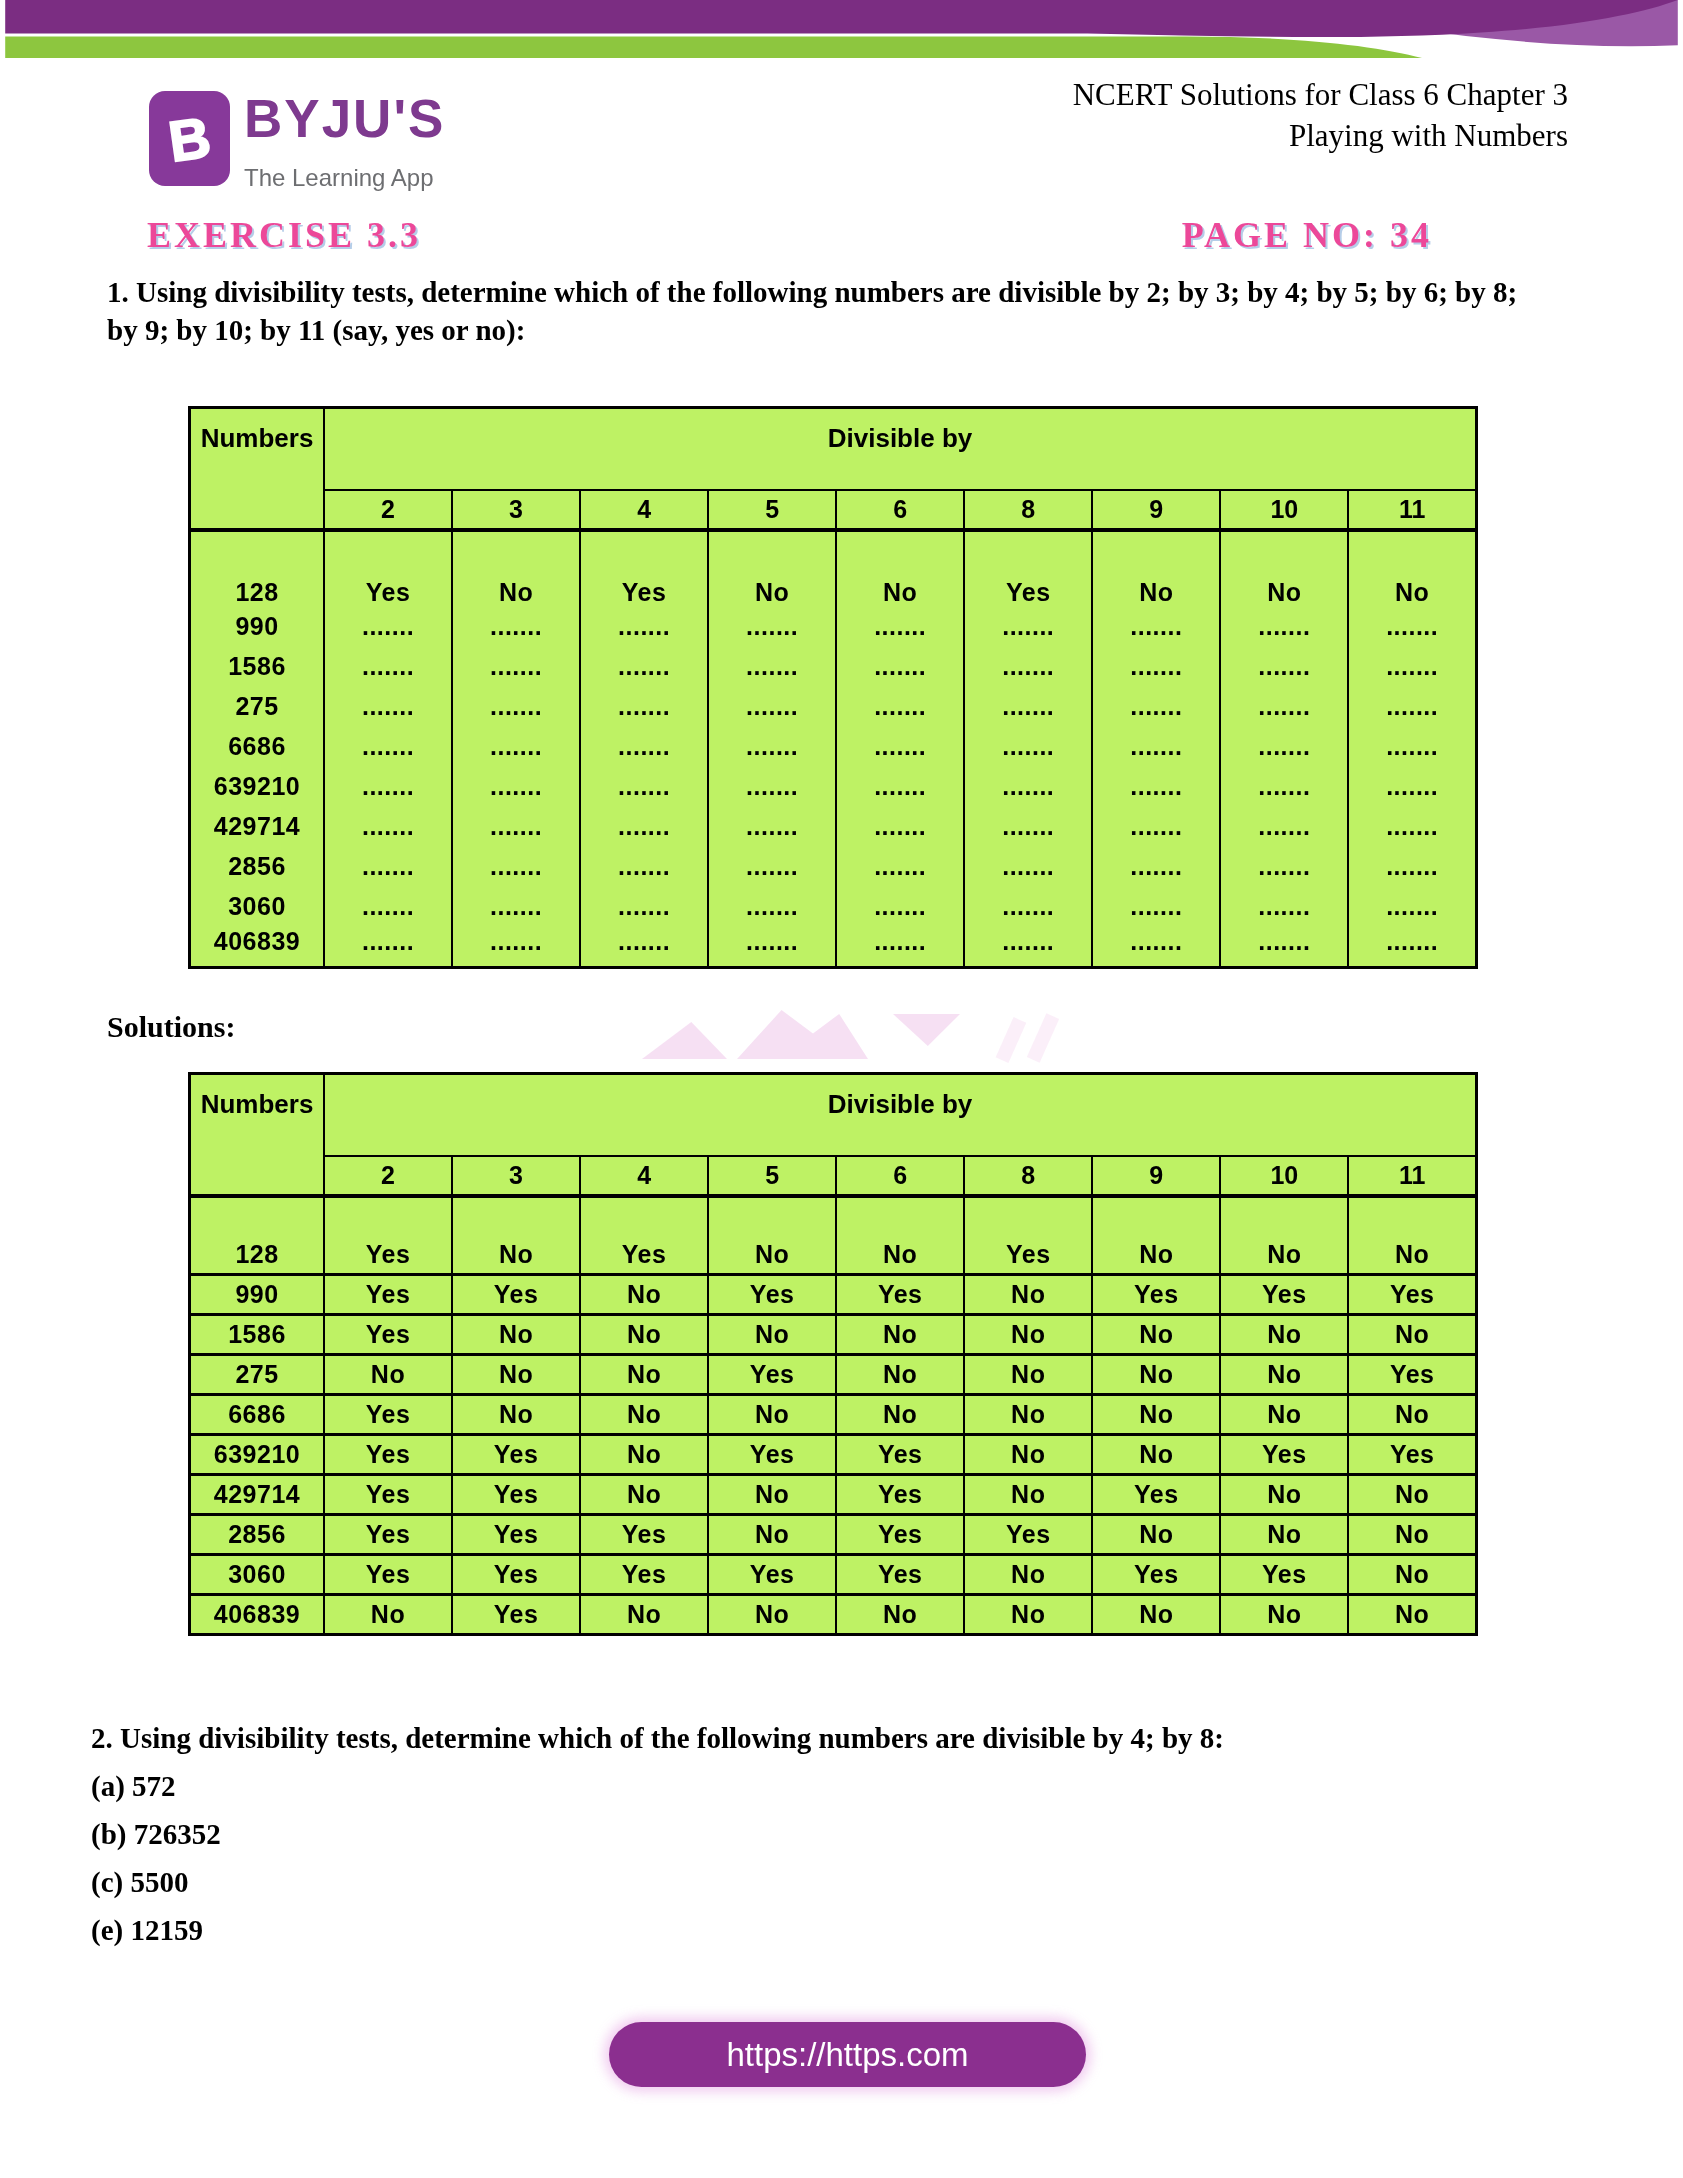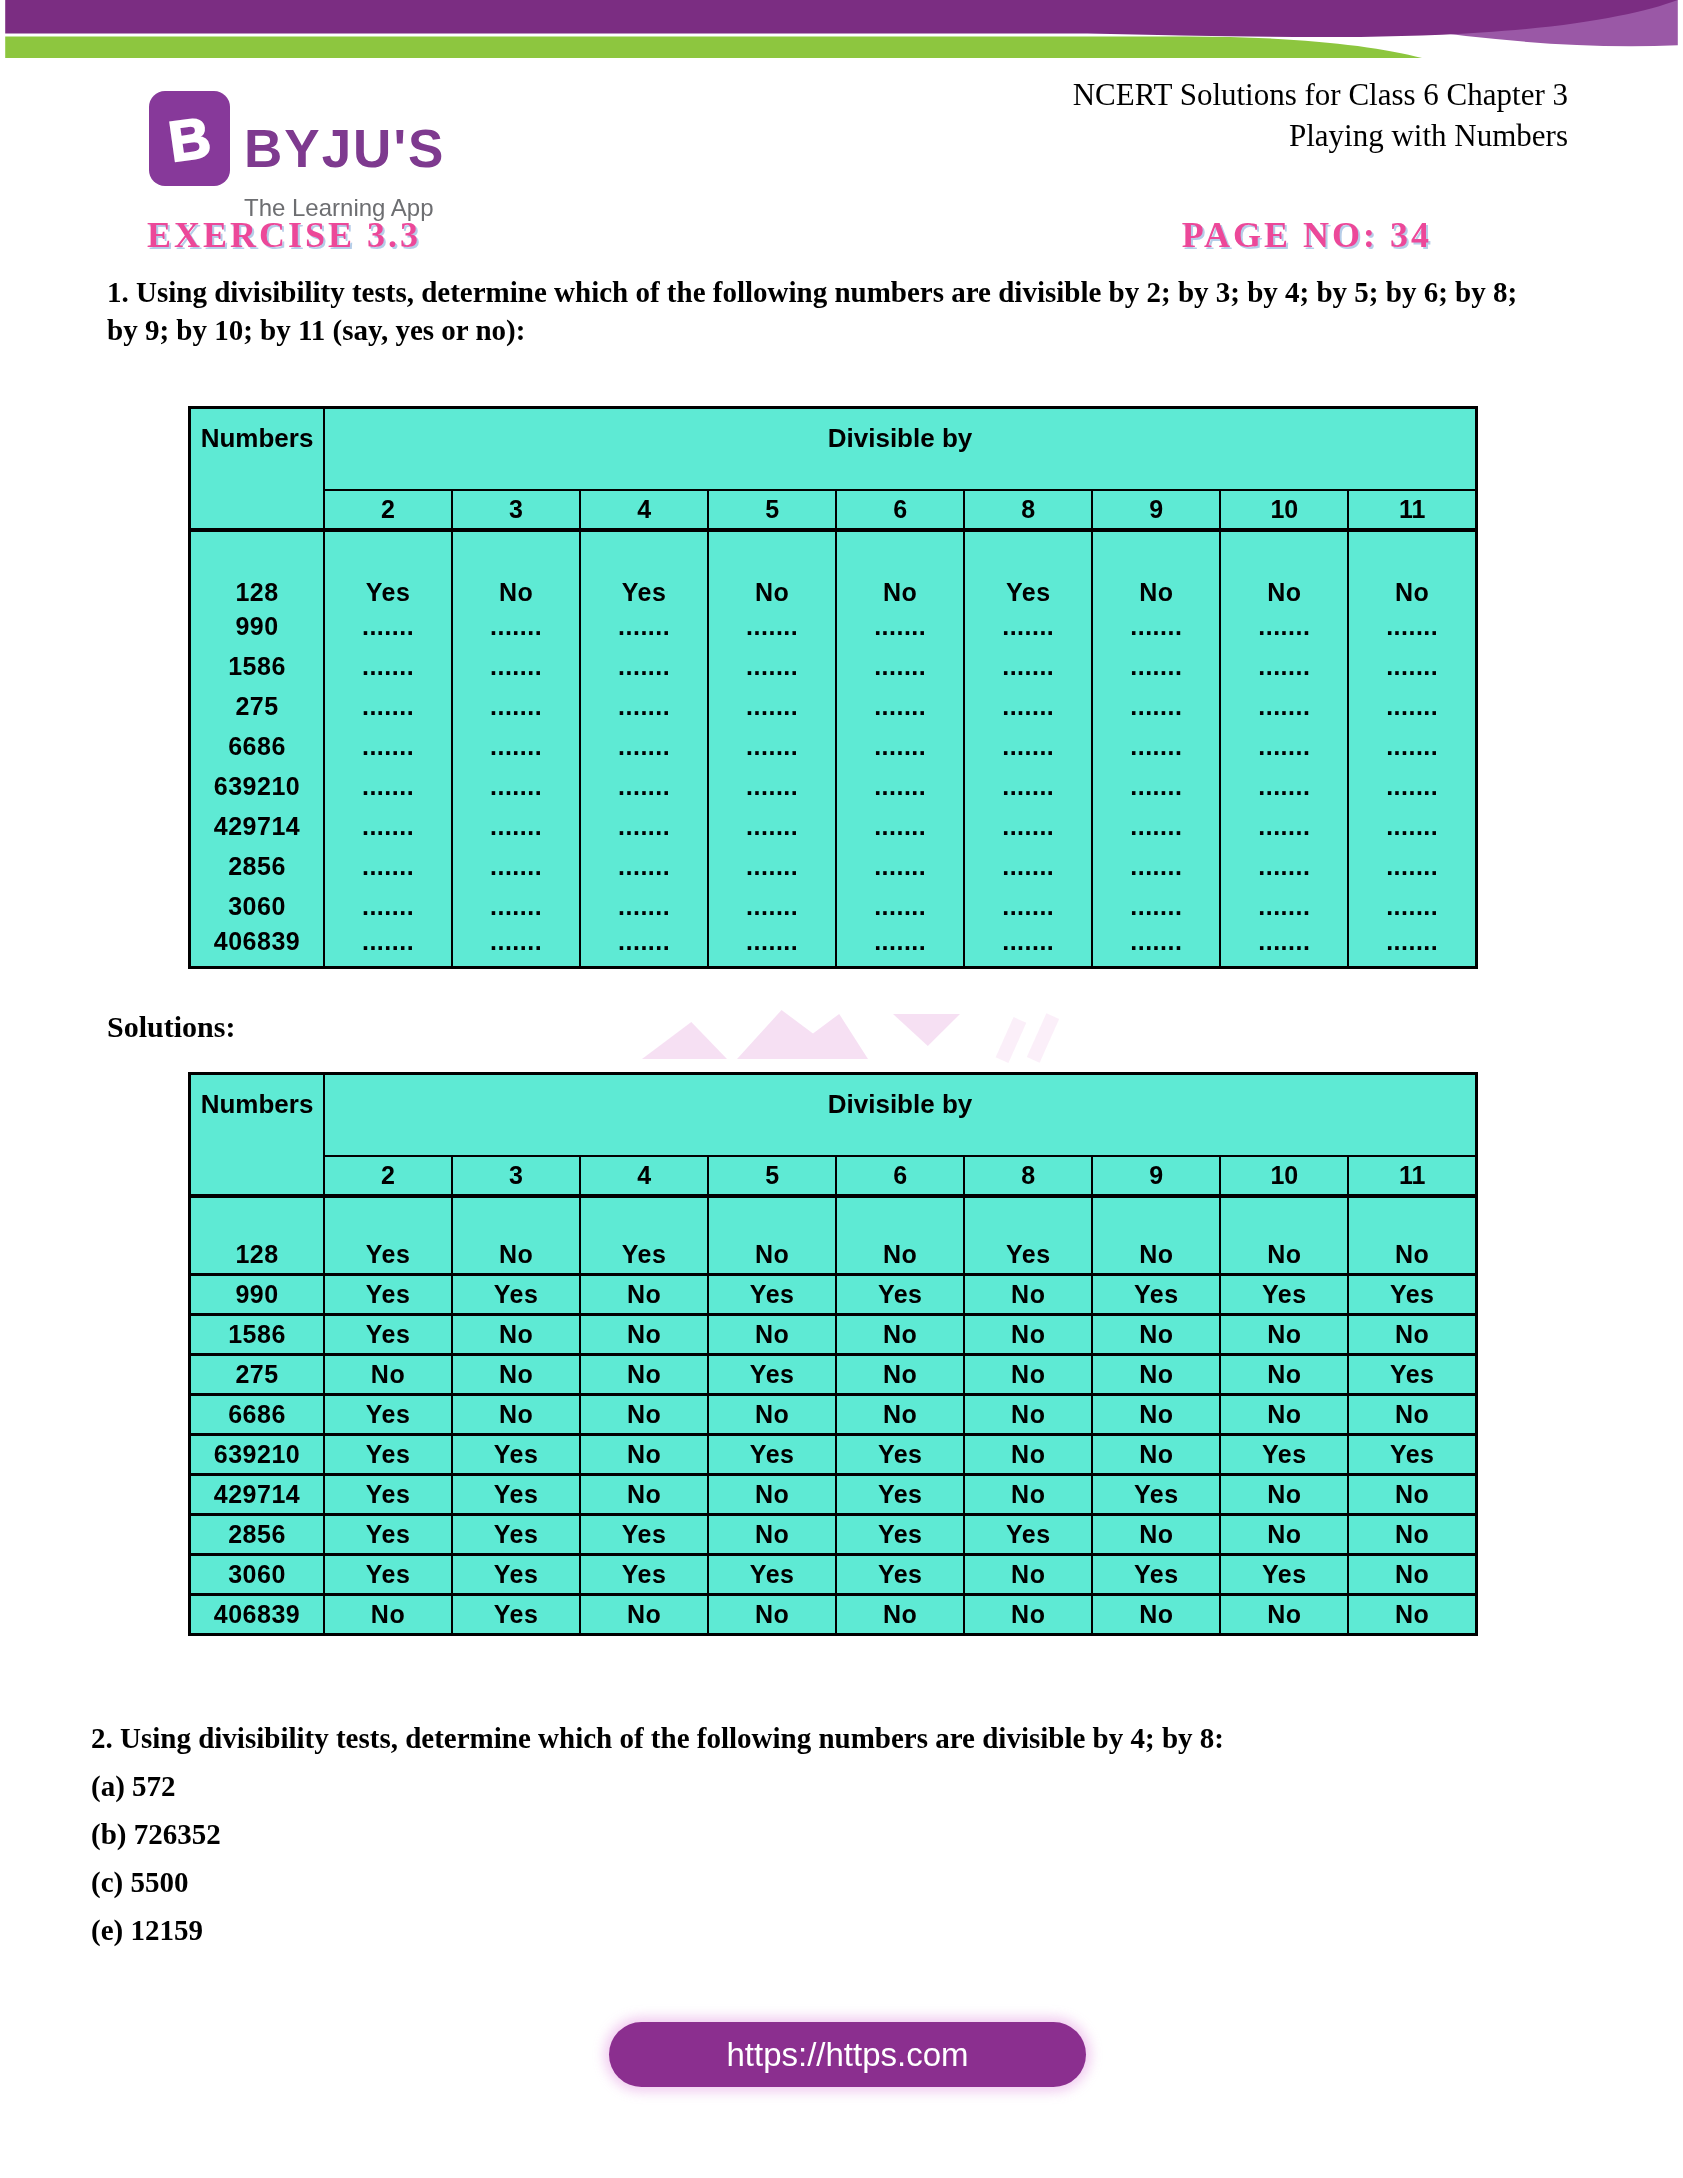--- a/index.html
+++ b/index.html
@@ -15,40 +15,40 @@
   .logo-icon {
     width:81px; height:95px; background:#87399a; border-radius:16px;
     display:flex; align-items:center; justify-content:center; flex:0 0 auto;
   }
   .logo-icon .b {
     font-family:"Liberation Sans", sans-serif; font-weight:bold; font-size:57px;
     color:#ffffff; transform:rotate(-8deg); -webkit-text-stroke:2px #ffffff;
   }
   .logo-brand {
     font-family:"Liberation Sans", sans-serif; font-weight:bold;
-    font-size:53px; line-height:55px; color:#7e3a8f; letter-spacing:2px;margin-top:30px;
+    font-size:53px; line-height:55px; color:#7e3a8f; letter-spacing:2px;
   }
   .logo-tagline {
     font-family:"Liberation Sans", sans-serif; font-size:24px; color:#6d6e71; margin-top:18px;
   }
 
   
   .doc-title { position:absolute; top:74px; right:115px; text-align:right; font-size:31px; line-height:41px; }
 
   
   .section-row { position:absolute; top:214px; left:147px; width:1285px; display:flex; justify-content:space-between; }
   .fancy {
     font-weight:bold; font-size:36px; letter-spacing:3px; color:#ec4899;
     text-shadow:2px 2px 0 rgba(168,196,228,0.85);
   }
 
   .q1 { position:absolute; top:273px; left:107px; width:1416px; font-weight:bold; font-size:29px; line-height:38px; }
 
   
-  table { border-collapse:collapse; table-layout:fixed; width:1290px; background:#5eead4; }
+  table { border-collapse:collapse; table-layout:fixed; width:1290px; background:#bef264; }
   #question-table { position:absolute; top:406px; left:188px; }
   #solution-table { position:absolute; top:1072px; left:188px; }
   table, th, td { border:2px solid #000; }
   table { border-width:3px; }
   th, td {
     font-family:"Liberation Sans", sans-serif; font-weight:bold; text-align:center;
     padding:0; font-size:25px; overflow:hidden;
   }
   thead tr:first-child { height:82px; }
   th.corner { width:132px; vertical-align:top; padding-top:14px; font-size:26px; border-bottom-width:4px; }

